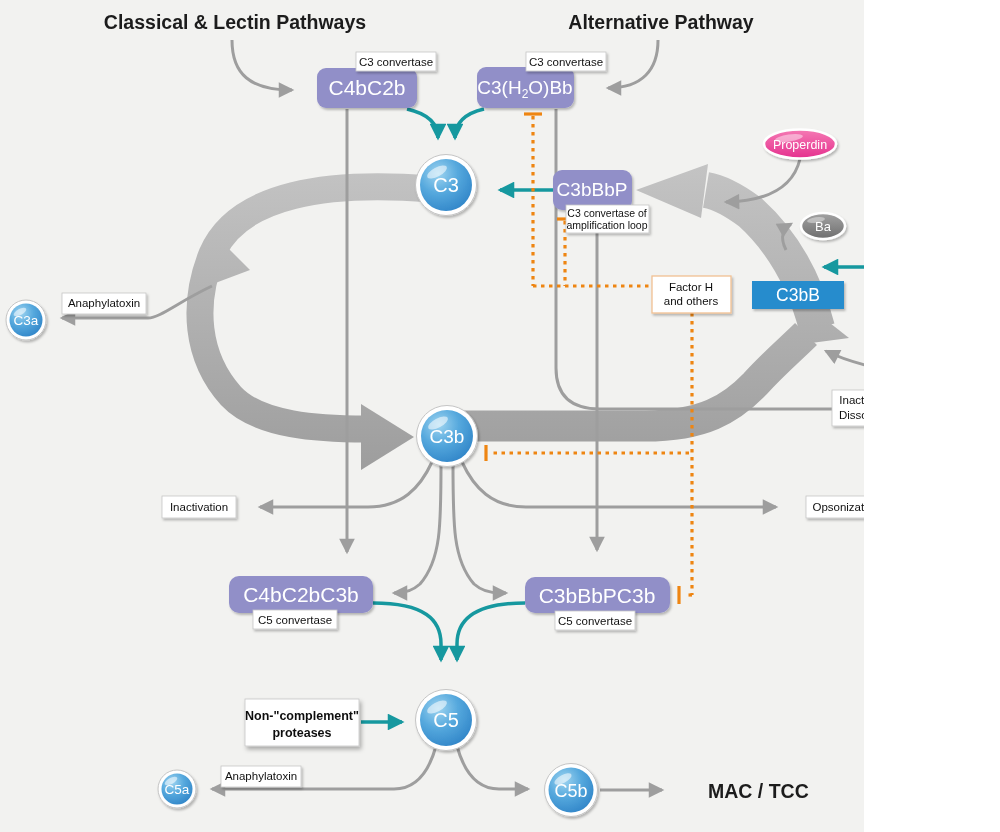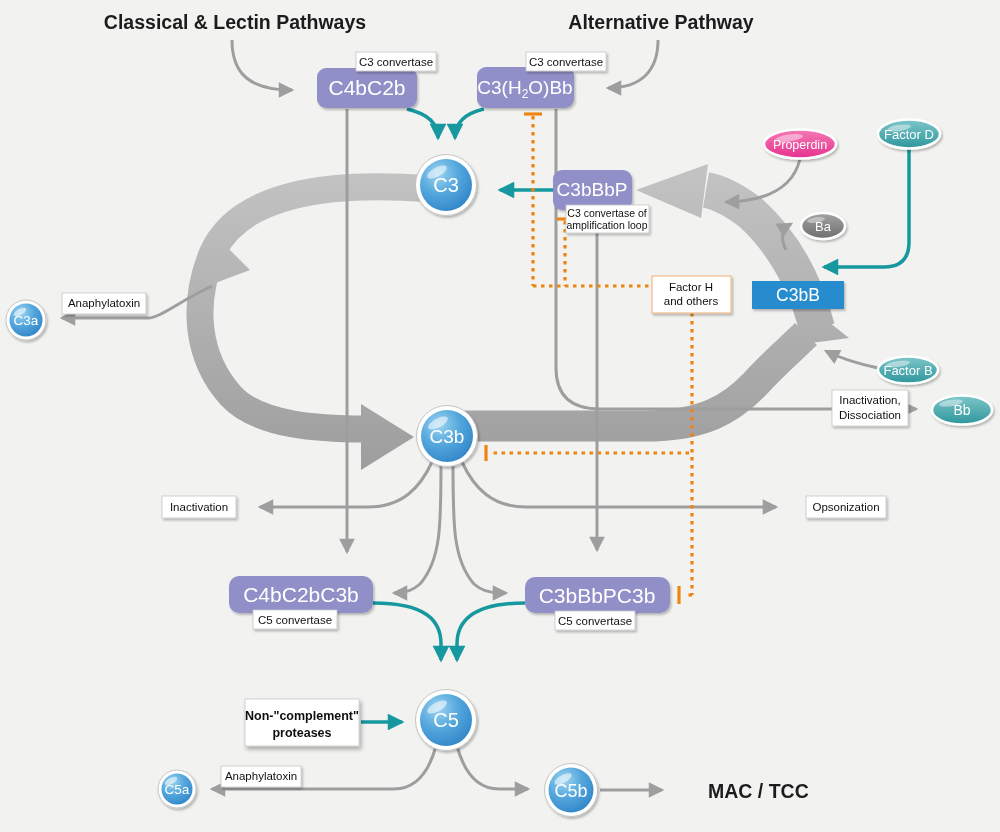--- a/index.html
+++ b/index.html
@@ -1,16 +1,16 @@
 <!DOCTYPE html>
 <html><head>
 <meta charset="utf-8">
 <style>
   html,body{margin:0;padding:0;background:#ffffff;}
-  .canvas{position:relative;width:1000px;height:832px;background:#f2f2f0;overflow:hidden;}
+  .canvas{position:relative;width:864px;height:832px;background:#f2f2f0;overflow:hidden;}
   svg{display:block;}
   text{font-family:"Liberation Sans","DejaVu Sans",sans-serif;}
   .heading{font-size:19.5px;font-weight:bold;fill:#1c1c1c;}
   .mac{font-size:19.5px;font-weight:bold;fill:#1c1c1c;}
   .node-label{fill:#ffffff;}
   .small-label{font-size:11.5px;fill:#111111;}
   .tiny-label{font-size:10.5px;fill:#111111;}
   .bold-label{font-size:12.5px;font-weight:bold;fill:#111111;}
   .label-box{fill:#ffffff;stroke:#c6c6c6;stroke-width:0.8;}
   .band{fill:none;stroke:url(#bandGrad);}

